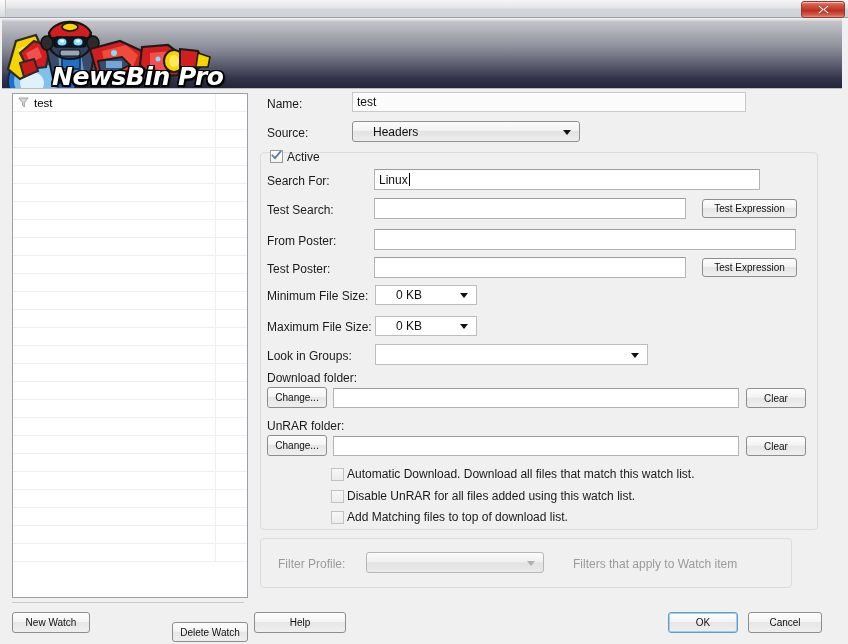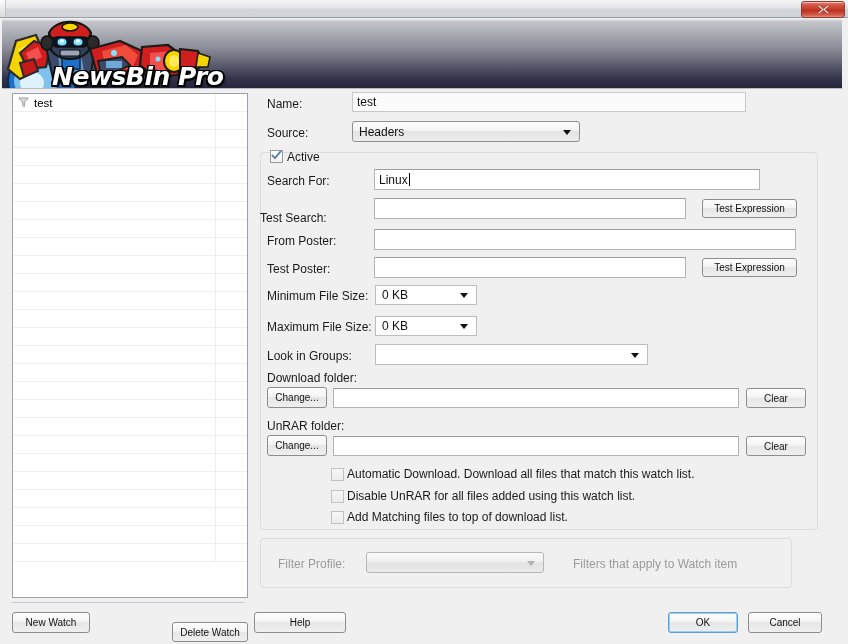--- a/index.html
+++ b/index.html
@@ -173,21 +173,21 @@
   .combo {
     position: absolute;
     box-sizing: border-box;
     border: 1px solid #8e9093;
     border-radius: 3px;
     background: linear-gradient(to bottom, #fcfcfc 0%, #f3f3f3 45%, #e3e3e3 50%, #ededed 100%);
     font-size: 12px;
     color: #111;
     display: flex;
     align-items: center;
-    padding-left: 6px;
+    padding-left: 20px;
   }
   .combo .arrow {
     position: absolute;
     right: 8px; top: 50%;
     margin-top: -2px;
     width: 0; height: 0;
     border-left: 4.5px solid transparent;
     border-right: 4.5px solid transparent;
     border-top: 5px solid #111;
   }
@@ -430,21 +430,21 @@
       </svg>
     </div>
     <div class="lbl" style="left:287px; top:150px;">Active</div>
 
     <div class="lbl" style="left:267px; top:174px;">Search For:</div>
     <div class="tbox" style="left:374px; top:169px; width:386px; height:21px;">
       <span>Linux</span>
         <span class="caret"></span>
     </div>
 
-    <div class="lbl" style="left:260px; top:203px;margin-top:8px;">Test Search:</div>
+    <div class="lbl" style="left:267px; top:203px;">Test Search:</div>
     <div class="tbox" style="left:374px; top:198px; width:312px; height:21px;">
       <span></span>
     </div>
     <div class="btn" style="left:702px; top:199px; width:95px; height:19px;">Test Expression</div>
 
     <div class="lbl" style="left:267px; top:234px;">From Poster:</div>
     <div class="tbox" style="left:374px; top:229px; width:422px; height:21px;">
       <span></span>
     </div>
 

